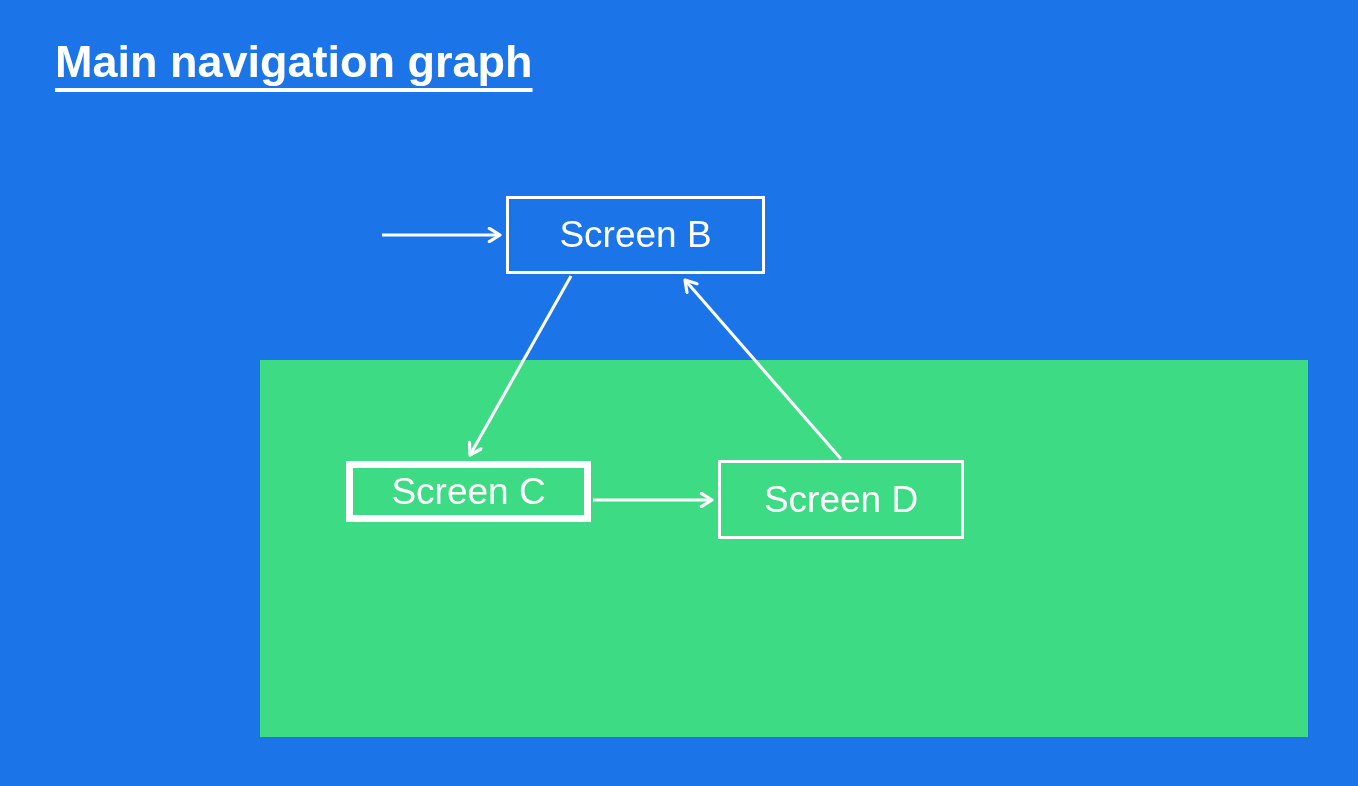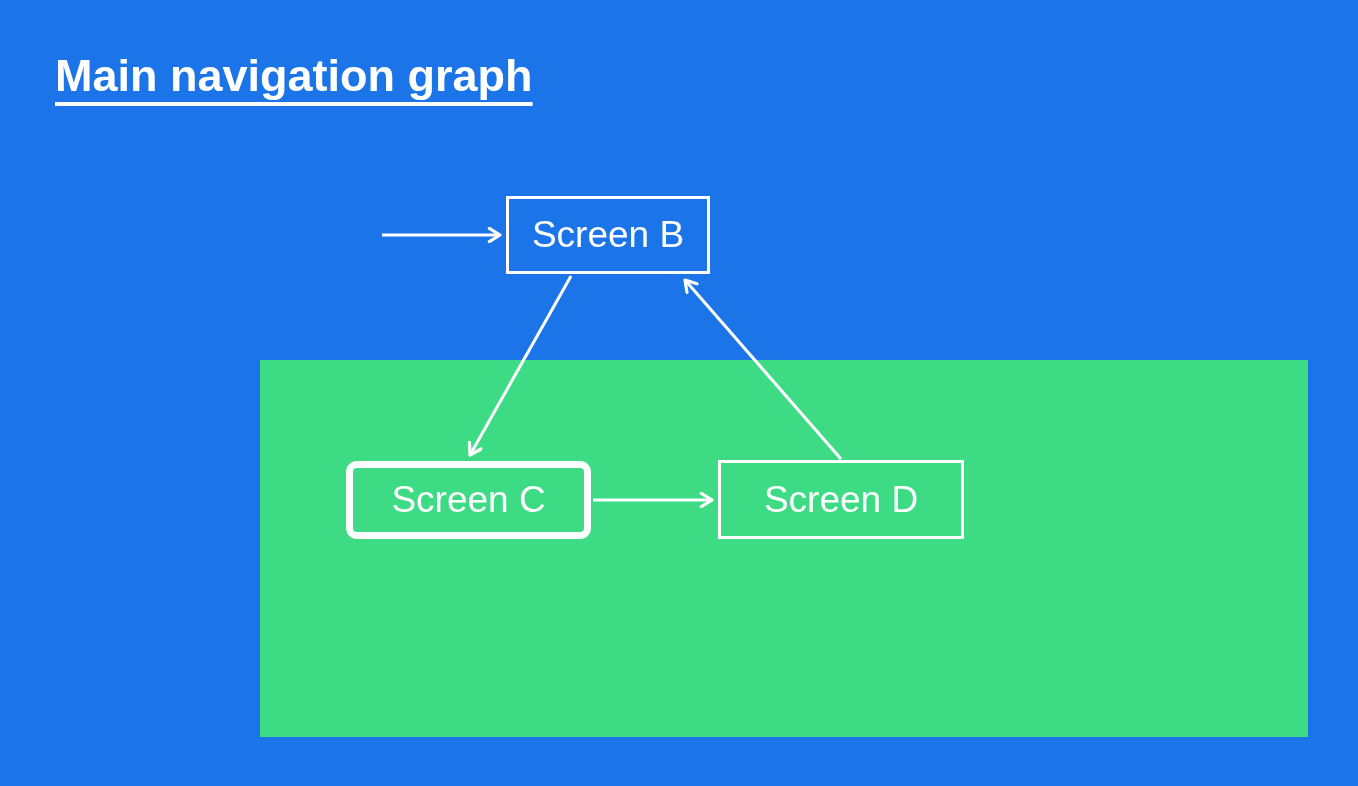--- a/index.html
+++ b/index.html
@@ -20,21 +20,21 @@
     margin: 0;
     color: var(--fg, #ffffff);
     font-size: 45px;
     font-weight: 700;
     line-height: 1.15;
     text-decoration: underline;
     text-decoration-thickness: 4px;
     text-underline-offset: 11px;
     white-space: nowrap;
   }
-  .main-title { left: 55px; top: 50px; }
+  .main-title { left: 55px; top: 36px; }
   .sub-title  { left: 312px; top: 626px; }
 
   .subgraph-region {
     position: absolute;
     left: 260px;
     top: 360px;
     width: 1048px;
     height: 377px;
     background: var(--subbg, #3ddc84);
   }
@@ -57,22 +57,22 @@
     color: var(--fg, #ffffff);
     font-size: 37px;
     font-weight: 400;
     white-space: nowrap;
     background: transparent;
   }
   .node.emphasized { border: 7px solid var(--fg, #ffffff); }
   .node.regular    { border: 3px solid var(--fg, #ffffff); }
 
   .node-a { left: 136px; top: 196px; width: 244px; height: 78px; }
-  .node-b { left: 506px; top: 196px; width: 204px; height: 78px; }
-  .node-c { left: 346px; top: 461px; width: 245px; height: 78px; border-radius: 11px; }
+  .node-b { left: 506px; top: 196px; width: 259px; height: 78px; }
+  .node-c { left: 346px; top: 461px; width: 245px; height: 61px; }
   .node-d { left: 718px; top: 460px; width: 246px; height: 79px; }
 </style>
 </head>
 <body>
 
 <div class="canvas">
 
   <h1 class="graph-title main-title">Main navigation graph</h1>
 
   <div class="subgraph-region">

